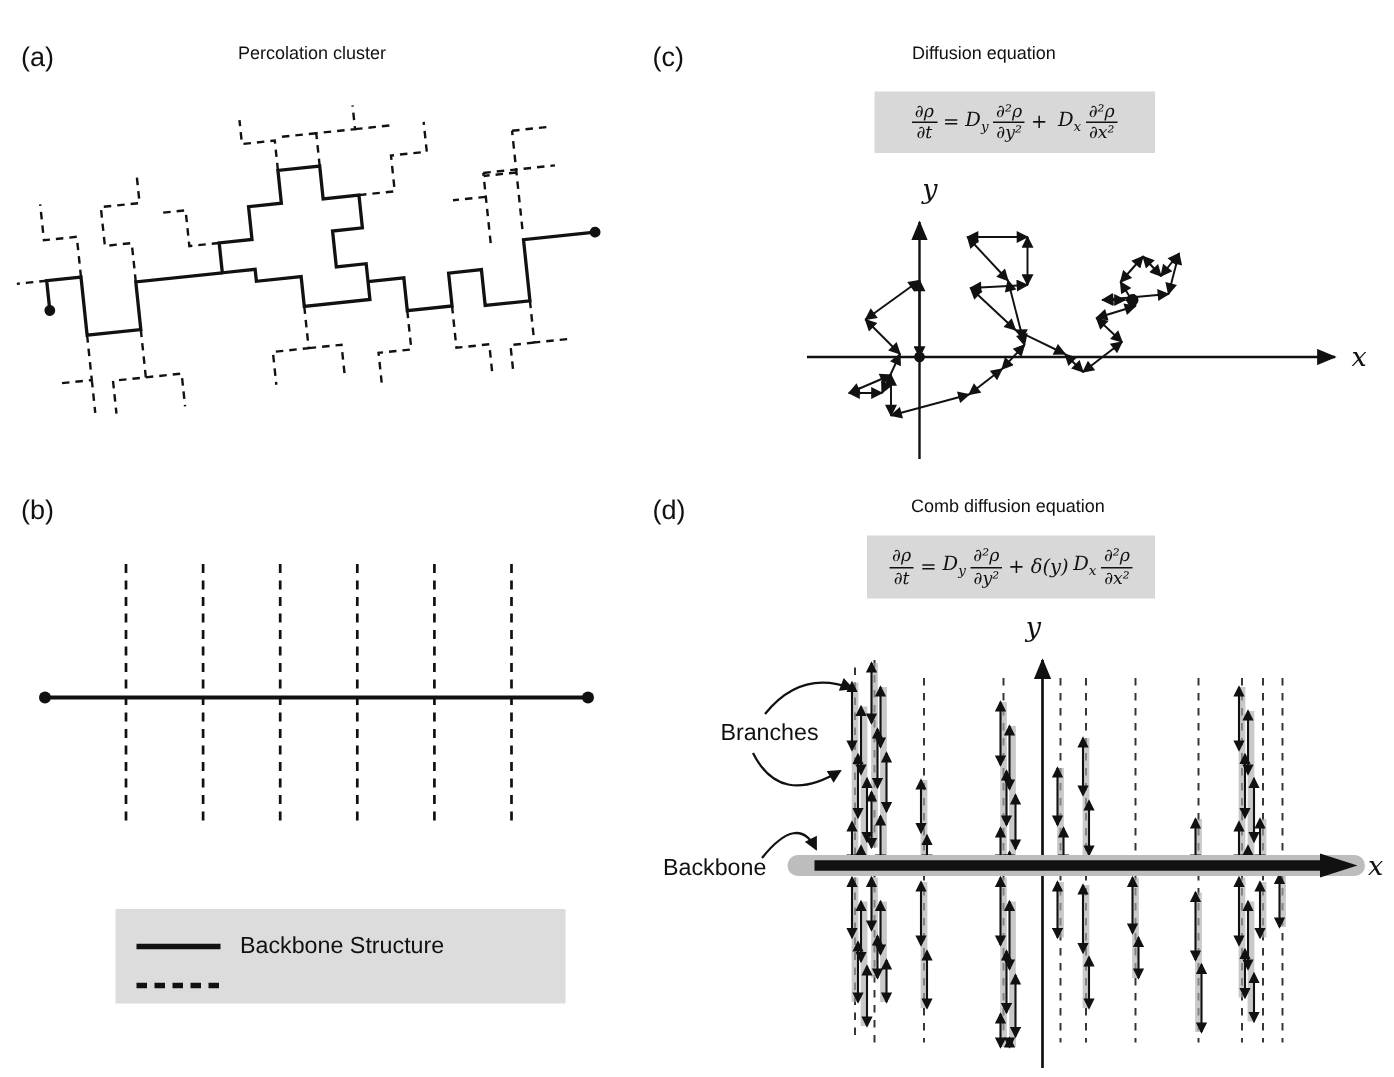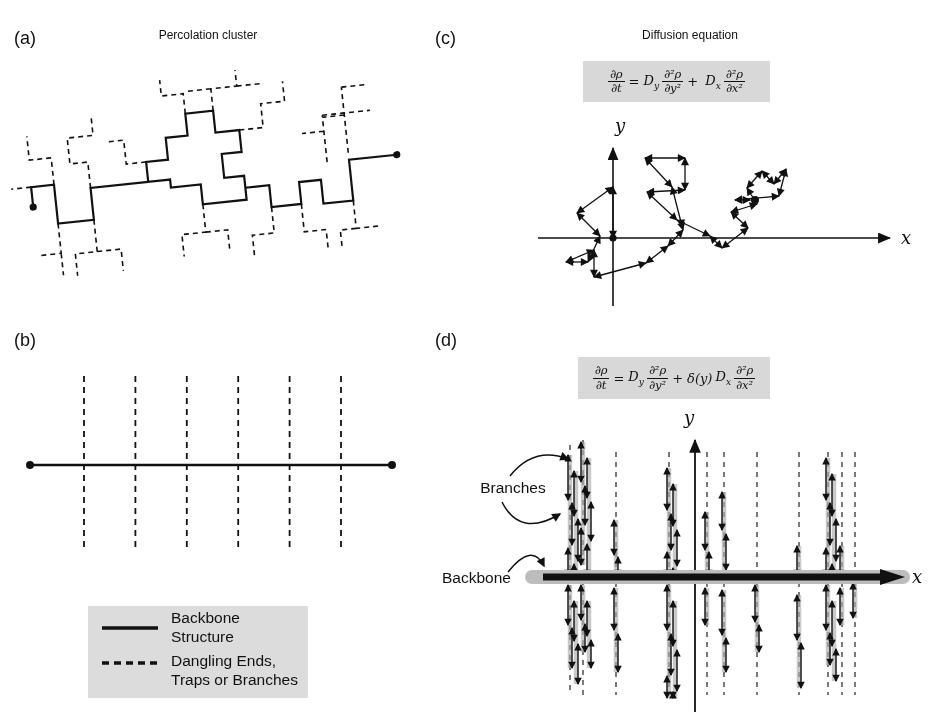--- a/index.html
+++ b/index.html
@@ -8,37 +8,38 @@
   .plabel{position:absolute;font-size:18px;}
   .ptitle{position:absolute;font-size:12px;width:300px;text-align:center;}
   svg{position:absolute;overflow:visible;}
   .eqbox{position:absolute;background:#d8d8d8;display:flex;align-items:center;justify-content:center;
          font-family:"DejaVu Serif",serif;color:#111;}
   .eq{display:flex;align-items:center;gap:3px;font-size:13px;font-style:italic;white-space:nowrap;}
   .frac{display:inline-flex;flex-direction:column;align-items:center;font-size:11.5px;line-height:1.15;}
   .frac .num{border-bottom:1.2px solid #111;padding:0 2px;}
   .coef sub{font-size:9px;}
   .op{font-style:normal;font-size:13px;padding:0 1px;}
-  .legend{position:absolute;left:88px;top:606px;width:220px;background:#dcdcdc;
-          box-sizing:border-box;padding:3px 10px 8px 12px;}
+  .legend{position:absolute;left:77px;top:606px;width:300px;background:#dcdcdc;
+          box-sizing:border-box;padding:16px 10px 8px 12px;}
   .legend-row{display:flex;gap:11px;font-size:15.5px;line-height:1.22;align-items:center;}
   .legend-row.second{align-items:flex-start;margin-top:5px;}
   .legend-row.second .sample{margin-top:7px;}
 </style>
 </head>
 <body>
 
 <div id="canvas">
 
   <div class="plabel" style="left:14px;top:28px">(a)</div>
   <div class="ptitle" style="left:58px;top:28px">Percolation cluster</div>
   <div class="plabel" style="left:435px;top:28px">(c)</div>
-  <div class="ptitle" style="left:540px;top:28px">Diffusion equation</div>
+  <div class="ptitle" style="left:506px;top:28px">Diffusion equation</div>
   <div class="plabel" style="left:14px;top:330px">(b)</div>
   <div class="plabel" style="left:435px;top:330px">(d)</div>
+  <div class="ptitle" style="left:522px;top:330px">Comb diffusion equation</div>
 
   <div class="eqbox" style="left:583px;top:61px;width:187px;height:41px">
     <span class="eq">
       <span class="frac">
           <span class="num">∂ρ</span>
           <span class="den">∂t</span>
         </span>
       <span class="op">=</span>
       <span class="coef"><span>D</span><sub>y</sub></span>
       <span class="frac">
@@ -311,20 +312,16 @@
     <div class="legend-row">
       <svg class="sample" width="60" height="8" style="position:static">
         <line x1="2" y1="4" x2="58" y2="4" stroke="#111" stroke-width="3.6"></line>
       </svg>
       <span>Backbone Structure</span>
     </div>
     <div class="legend-row second">
       <svg class="sample" width="60" height="8" style="position:static">
         <line x1="2" y1="4" x2="58" y2="4" stroke="#111" stroke-width="3.6" stroke-dasharray="7 5"></line>
       </svg>
-      <span>
-        <span>Dangling Ends,</span><br>
-        <span>Traps or Branches</span>
-      </span>
     </div>
   </div>
 
 </div>
 
 </body></html>

